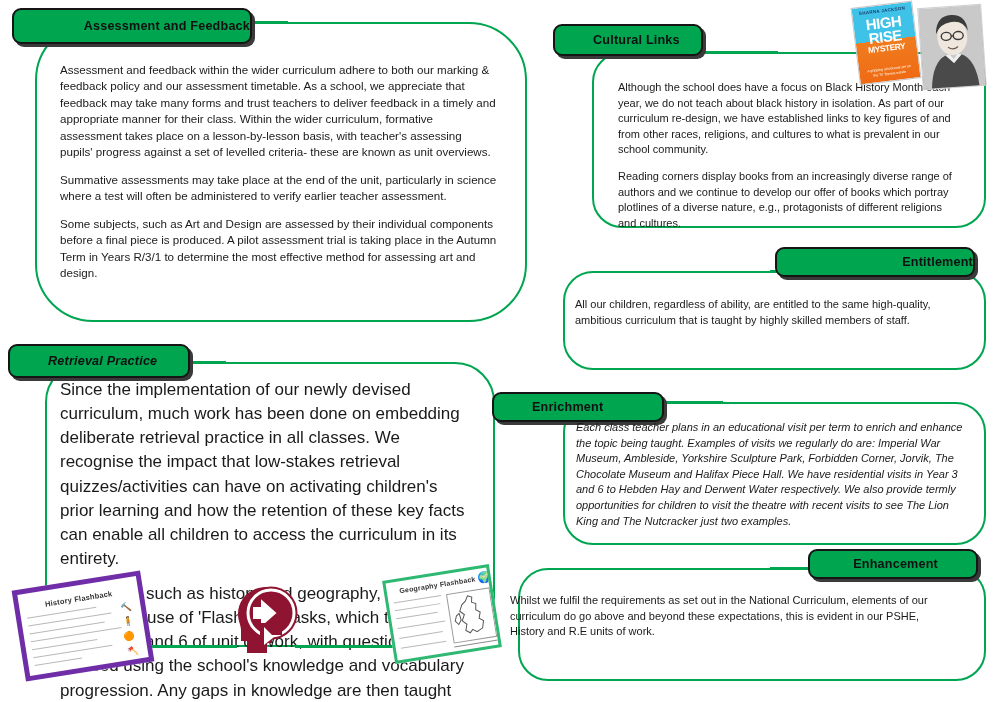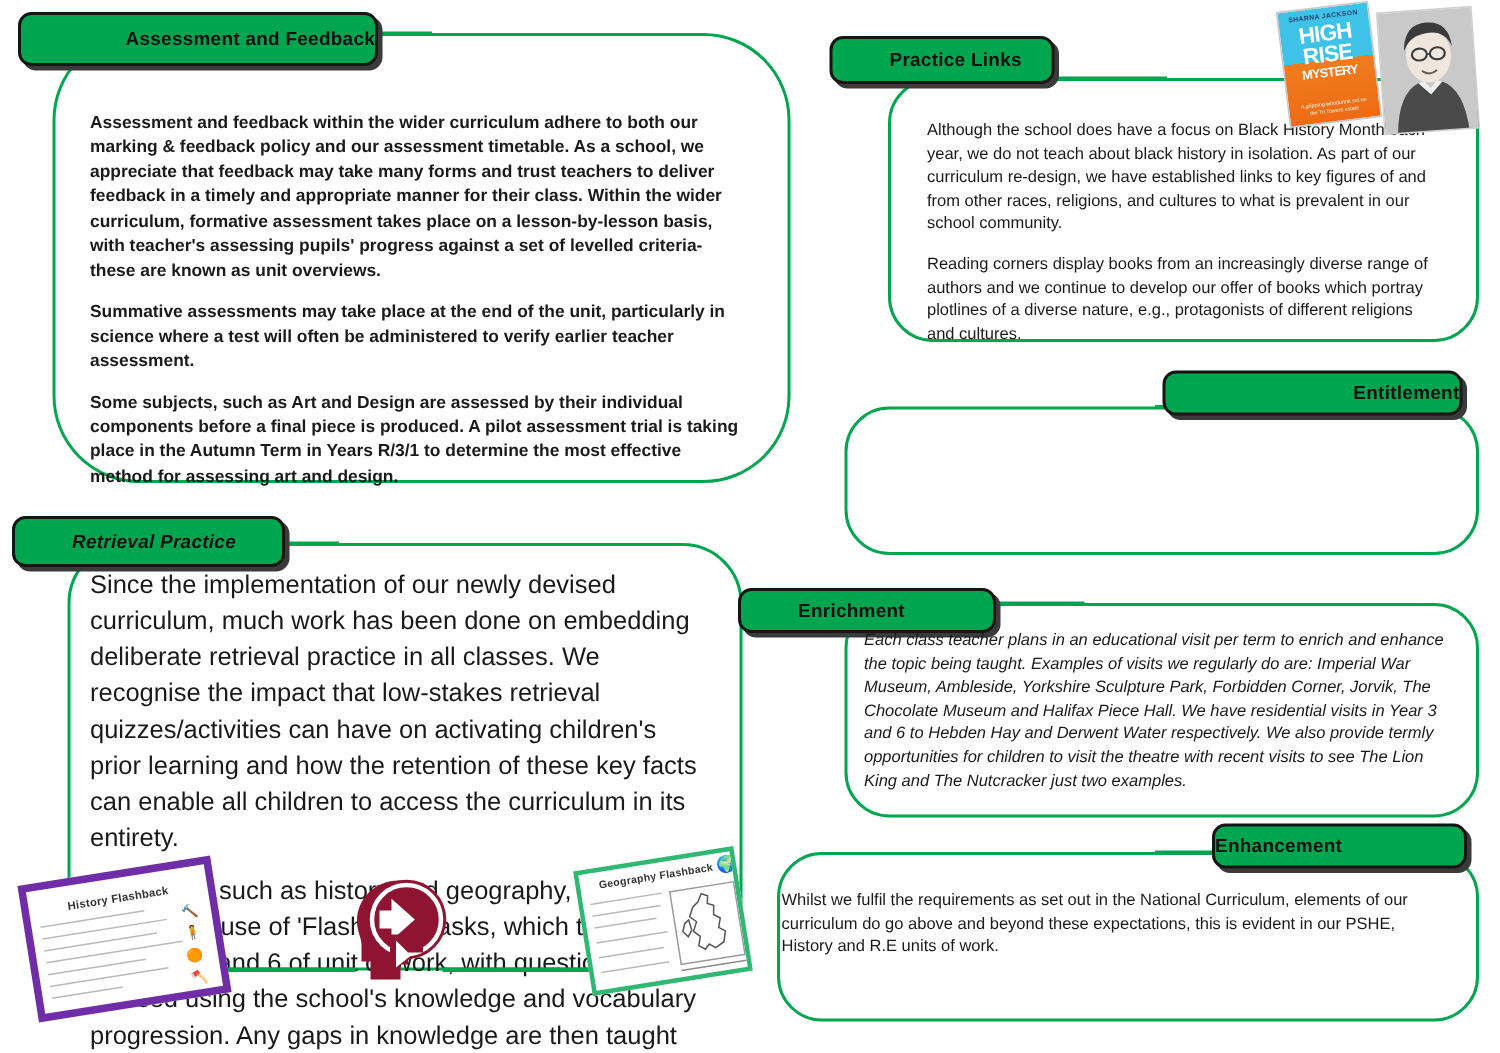--- a/index.html
+++ b/index.html
@@ -48,21 +48,21 @@
     color: #111111;
     font-weight: bold;
     font-size: 12.6px;
     display: flex;
     align-items: center;
     letter-spacing: 0.2px;
   }
   .tab span { display: block; width: 100%; }
   .tab.center span { text-align: right; }
   .tab.left span   { text-align: left; padding-left: 38px; }
-  .tab.right span  { text-align: left; padding-right: 38px; }
+  .tab.right span  { text-align: right; padding-right: 38px; }
 
   
   .conn {
     position: absolute;
     background: #00a550;
   }
 
   
   .card {
     position: absolute;
@@ -149,21 +149,21 @@
 </head>
 <body>
 
 <div id="canvas">
 
   <div class="panel" style="left:35px; top:22px; width:492px; height:300px; border-radius:58px 58px 58px 58px;"></div>
   <div class="conn" style="left:248px; top:21px; width:40px; height:2px;"></div>
   <div class="tab center" style="left:12px; top:8px; width:240px; height:36px;">
     <span>Assessment and Feedback</span>
   </div>
-  <div class="panel-body" style="left:60px; top:74px; width:437px;font-weight:bold;">
+  <div class="panel-body" style="left:60px; top:62px; width:437px;">
     <p>Assessment and feedback within the wider curriculum adhere to both our marking &amp; feedback policy and our assessment timetable. As a school, we appreciate that feedback may take many forms and trust teachers to deliver feedback in a timely and appropriate manner for their class. Within the wider curriculum, formative assessment takes place on a lesson-by-lesson basis, with teacher's assessing pupils' progress against a set of levelled criteria- these are known as unit overviews.</p>
     <p>Summative assessments may take place at the end of the unit, particularly in science where a test will often be administered to verify earlier teacher assessment.</p>
     <p>Some subjects, such as Art and Design are assessed by their individual components before a final piece is produced. A pilot assessment trial is taking place in the Autumn Term in Years R/3/1 to determine the most effective method for assessing art and design.</p>
   </div>
 
   <div class="panel" style="left:45px; top:362px; width:450px; height:285px; border-radius:40px;"></div>
   <div class="conn" style="left:186px; top:361px; width:40px; height:2px;"></div>
   <div class="tab left" style="left:8px; top:344px; width:182px; height:34px;font-style:italic;">
     <span>Retrieval Practice</span>
   </div>
@@ -217,21 +217,21 @@
                  L17 41 L13 38 L15 32 L11 28 L14 22 L10 18 L13 12 L17 9 Z"></path>
         <path fill="none" stroke="#555" stroke-width="1" d="M6 22 L9 20 L10 27 L7 31 L4 27 Z"></path>
       </svg>
     </div>
     <div class="ln d" style="left:58px; top:73px; width:44px;"></div>
   </div>
 
   <div class="panel" style="left:592px; top:52px; width:394px; height:176px; border-radius:30px;"></div>
   <div class="conn" style="left:698px; top:51px; width:80px; height:2px;"></div>
   <div class="tab left" style="left:553px; top:24px; width:150px; height:32px;">
-    <span>Practice Links</span>
+    <span>Cultural Links</span>
   </div>
   <div class="panel-body" style="left:618px; top:80px; width:345px; font-size:11px;">
     <p>Although the school does have a focus on Black History Month each year, we do not teach about black history in isolation. As part of our curriculum re-design, we have established links to key figures of and from other races, religions, and cultures to what is prevalent in our school community.</p>
     <p>Reading corners display books from an increasingly diverse range of authors and we continue to develop our offer of books which portray plotlines of a diverse nature, e.g., protagonists of different religions and cultures.</p>
   </div>
 
   <div class="photo book" style="left:855px; top:4px; width:62px; height:78px; transform:rotate(-7deg);">
     <div class="author">SHARNA JACKSON</div>
     <div class="w1">HIGH</div>
     <div class="w2">RISE</div>
@@ -252,32 +252,35 @@
       <path d="M8 82 Q10 54 24 48 L32 56 L40 48 Q54 54 56 82 Z" fill="#4a4a4a"></path>
       <path d="M24 48 L32 56 L40 48 L36 47 L32 52 L28 47 Z" fill="#efefef"></path>
     </svg>
   </div>
 
   <div class="panel" style="left:563px; top:271px; width:423px; height:99px; border-radius:30px;"></div>
   <div class="conn" style="left:770px; top:270px; width:40px; height:2px;"></div>
   <div class="tab center" style="left:775px; top:247px; width:200px; height:30px;">
     <span>Entitlement</span>
   </div>
+  <div class="panel-body" style="left:575px; top:297px; width:390px; font-size:11px;">
+    <p>All our children, regardless of ability, are entitled to the same high-quality, ambitious curriculum that is taught by highly skilled members of staff.</p>
+  </div>
 
   <div class="panel" style="left:563px; top:402px; width:423px; height:143px; border-radius:30px;"></div>
   <div class="conn" style="left:663px; top:401px; width:60px; height:2px;"></div>
   <div class="tab left" style="left:492px; top:392px; width:172px; height:30px;">
     <span>Enrichment</span>
   </div>
   <div class="panel-body" style="left:576px; top:420px; width:394px; font-size:11px;font-style:italic;">
     <p>               Each class teacher plans in an educational visit per term to enrich and enhance the topic being taught.  Examples of visits we regularly do are: Imperial War Museum, Ambleside, Yorkshire Sculpture Park, Forbidden Corner, Jorvik, The Chocolate Museum and Halifax Piece Hall.  We have residential visits in Year 3 and 6 to Hebden Hay and Derwent Water respectively. We also provide termly opportunities for children to visit the theatre with recent visits to see The Lion King and The Nutcracker just two examples.</p>
   </div>
 
   <div class="panel" style="left:518px; top:568px; width:468px; height:113px; border-radius:30px;"></div>
   <div class="conn" style="left:770px; top:567px; width:45px; height:2px;"></div>
   <div class="tab right" style="left:808px; top:549px; width:170px; height:30px;">
     <span>Enhancement</span>
   </div>
-  <div class="panel-body" style="left:521px; top:593px; width:438px; font-size:11px;">
+  <div class="panel-body" style="left:510px; top:593px; width:438px; font-size:11px;">
     <p>Whilst we fulfil the requirements as set out in the National Curriculum, elements of our curriculum do go above and beyond these expectations, this is evident in our PSHE, History and R.E units of work.</p>
   </div>
 
 </div>
 
 </body></html>

